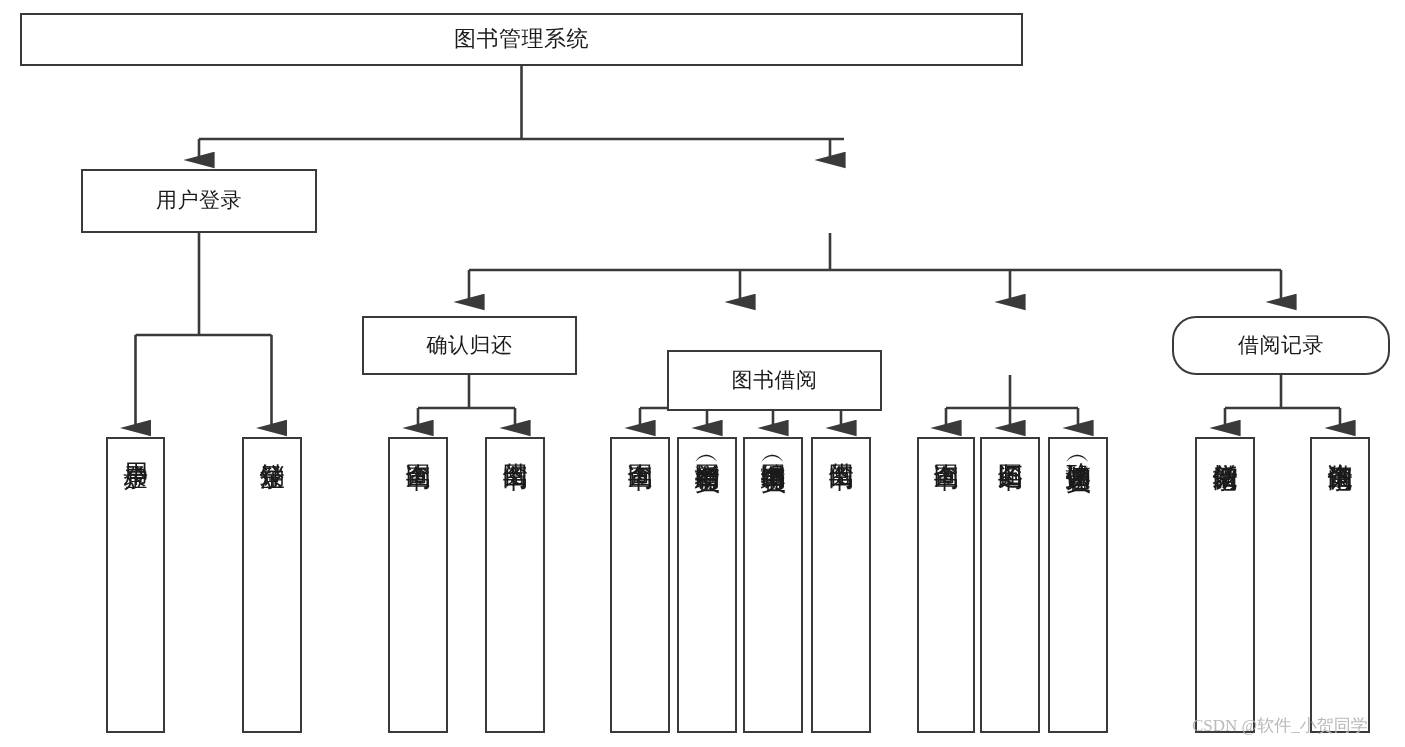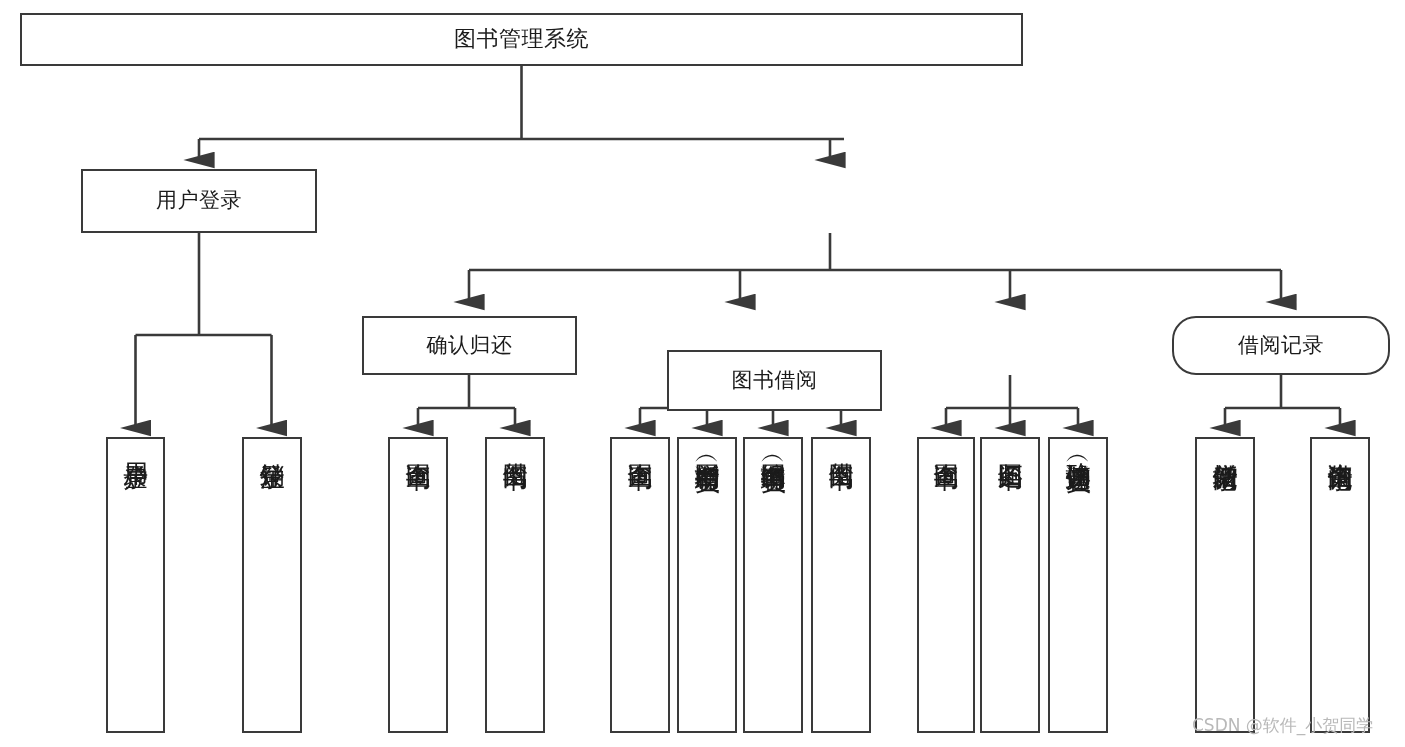--- a/index.html
+++ b/index.html
@@ -194,15 +194,15 @@
   <div class="node-box vertical tall-text" id="node-leaf-10" style="left: 1048px; top: 437px; width: 60px; height: 296px;">
     <span class="node-label">确认归还（管理员）</span>
   </div>
   <div class="node-box vertical" id="node-leaf-11" style="left: 1195px; top: 437px; width: 60px; height: 296px;">
     <span class="node-label">新增借阅记录</span>
   </div>
   <div class="node-box vertical" id="node-leaf-12" style="left: 1310px; top: 437px; width: 60px; height: 296px;">
     <span class="node-label">查询借阅记录</span>
   </div>
 
-  <div class="watermark" id="watermark" style="left: 1192px; top: 714px;">CSDN @软件_小贺同学</div>
+  <div class="watermark" id="watermark" style="left: 1192px; top: 714px; font-family: Liberation Serif, serif;">CSDN @软件_小贺同学</div>
 
 </div>
 
 </body></html>

